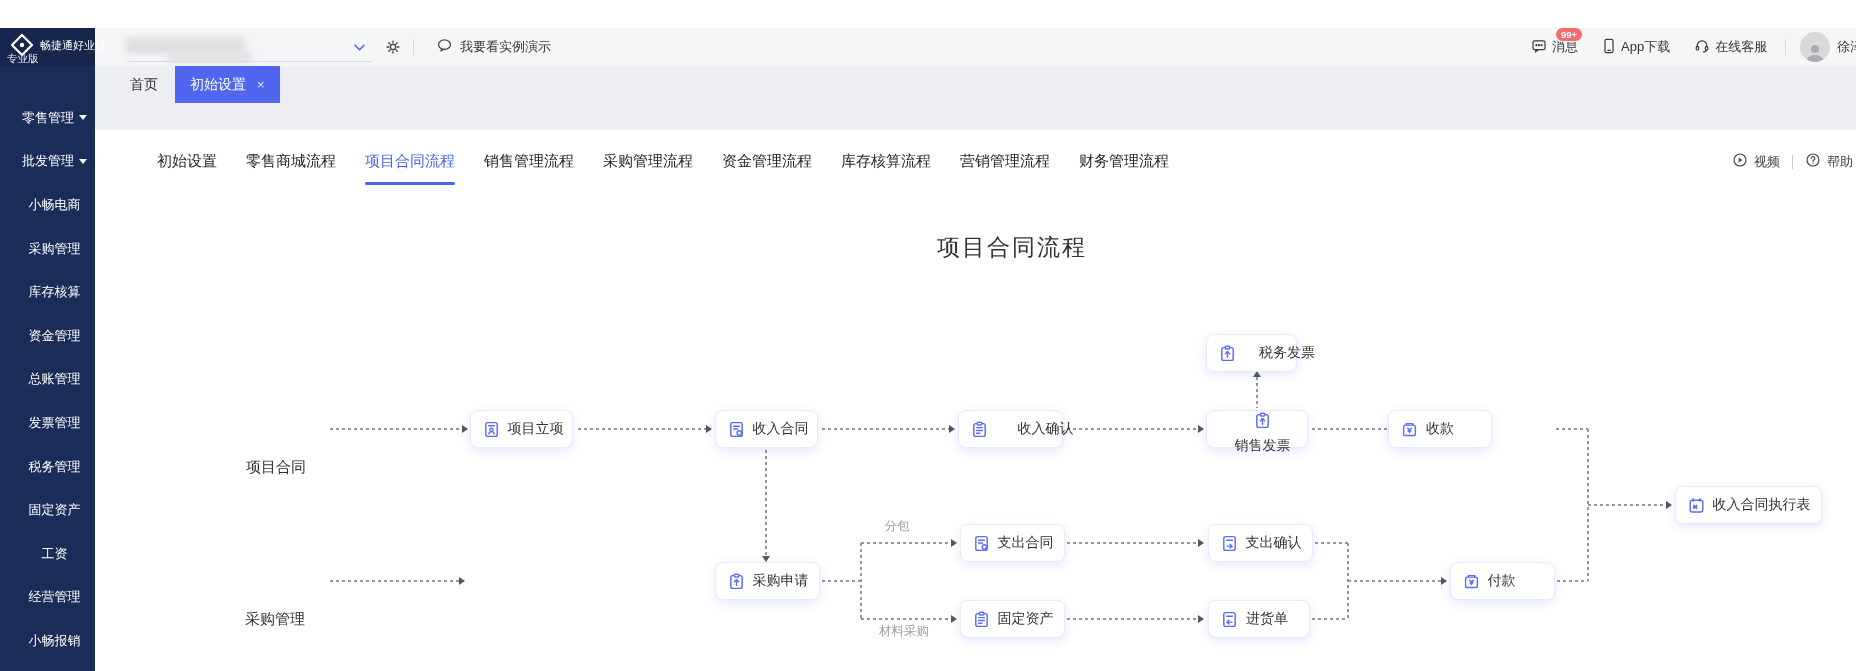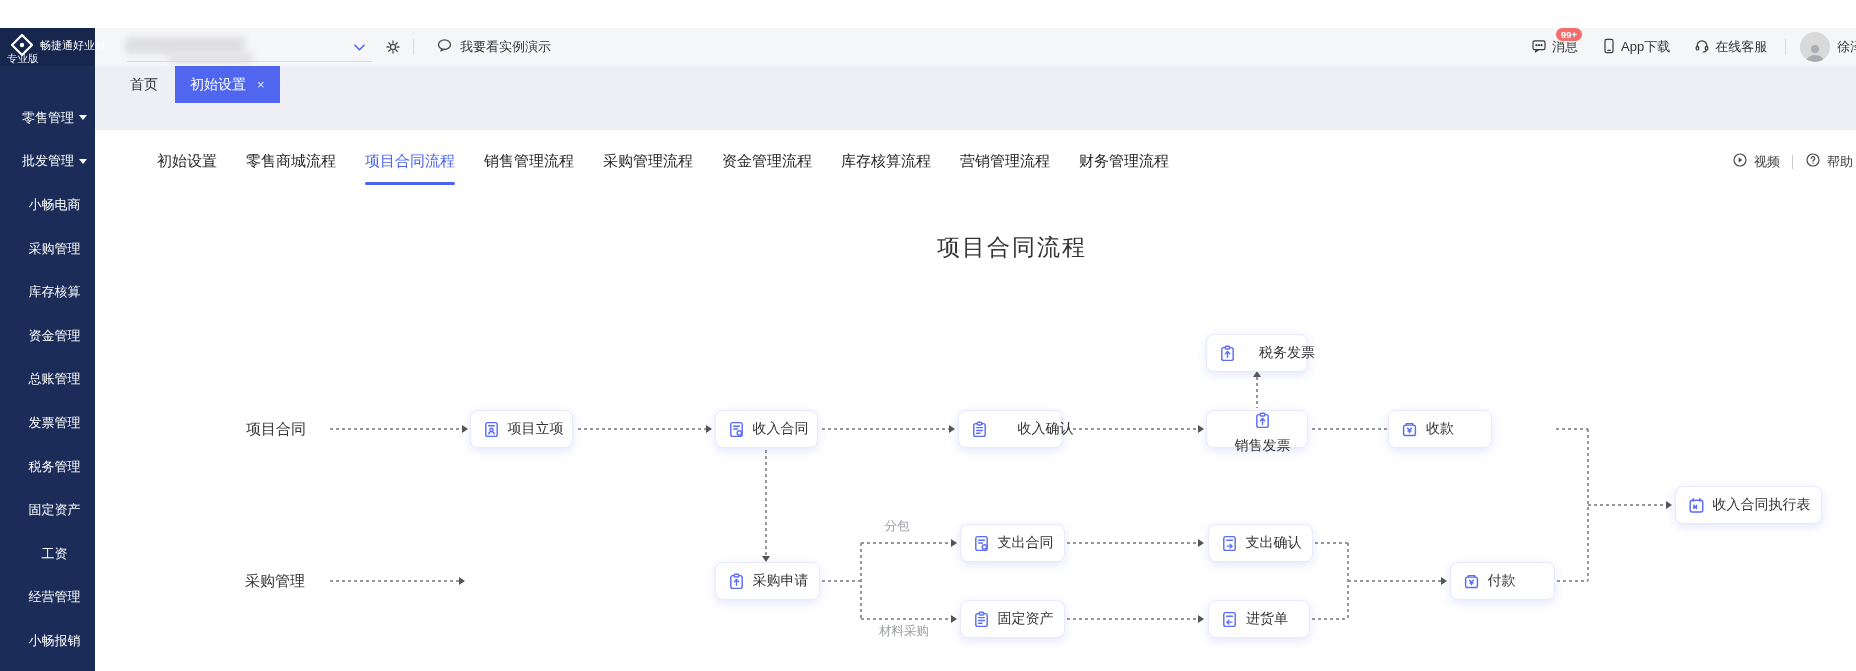--- a/index.html
+++ b/index.html
@@ -42,21 +42,21 @@
   .nav{position:absolute;left:62px;top:22px;display:flex;gap:29px;font-size:15px;color:#262626;}
   .nav-item{position:relative;cursor:pointer;white-space:nowrap;}
   .nav-item.active{color:#4a63f0;}
   .nav-item.active::after{content:"";position:absolute;left:0;right:0;bottom:-14px;height:3px;background:#4a63f0;border-radius:2px;}
   .nav-right{position:absolute;right:3px;top:22px;display:flex;align-items:center;gap:6px;font-size:13px;color:#3e3e3e;}
   .nr-div{width:1px;height:14px;background:#c9cacd;margin:0 6px;}
   
   #flow{position:absolute;left:0;top:0;width:1856px;height:671px;pointer-events:none;}
   #flow *{pointer-events:auto;}
   .flow-title{position:absolute;transform:translate(-50%,-50%);font-size:23px;letter-spacing:2px;color:#333;font-weight:500;}
-  .row-label{position:absolute;transform:translate(-50%,-50%);font-size:15px;color:#333;white-space:nowrap;}
+  .row-label{position:absolute;transform:translate(-50%,-50%);font-size:15px;color:#333;white-space:nowrap;margin-top:38px;}
   .edge-label{position:absolute;transform:translate(-50%,-50%);font-size:12.5px;color:#9a9da4;white-space:nowrap;}
   .node{position:absolute;box-sizing:border-box;height:38px;display:flex;align-items:center;gap:7px;padding-left:11px;background:#fff;border:1px solid #e7e9fc;border-radius:8px;box-shadow:0 3px 10px rgba(86,105,240,.16);font-size:14px;color:#333;white-space:nowrap;cursor:pointer;}
   .node .nicon{display:flex;align-items:center;}
   .edge-h{position:absolute;height:2px;background:repeating-linear-gradient(90deg,#94979e 0 3px,transparent 3px 6px);}
   .edge-v{position:absolute;width:2px;background:repeating-linear-gradient(180deg,#94979e 0 3px,transparent 3px 6px);}
   .ah{position:absolute;width:0;height:0;}
   .ah-r{border-top:4px solid transparent;border-bottom:4px solid transparent;border-left:6px solid #565656;}
   .ah-u{border-left:4px solid transparent;border-right:4px solid transparent;border-bottom:6px solid #565656;}
   .ah-d{border-left:4px solid transparent;border-right:4px solid transparent;border-top:6px solid #565656;}
 </style>
@@ -320,21 +320,21 @@
         <span class="nicon">
           <svg width="19" height="19" viewBox="0 0 20 20" fill="none" stroke="#5b6cf5" stroke-width="1.5" stroke-linecap="round" stroke-linejoin="round">
             <rect x="4" y="3.8" width="12" height="13.4" rx="2"></rect>
             <rect x="7.6" y="2.4" width="4.8" height="2.8" rx="1" fill="#fff"></rect>
             <line x1="10" y1="14" x2="10" y2="8"></line>
             <path d="M7.8 10.2 L10 8 L12.2 10.2"></path>
           </svg>
         </span>
         <span>销售发票</span>
       </div>
-      <div class="node" style="width: 102px; left: 1206px; top: 334px; gap: 22px;">
+      <div class="node" style="width: 91px; left: 1206px; top: 334px; gap: 22px;">
         <span class="nicon">
           <svg width="19" height="19" viewBox="0 0 20 20" fill="none" stroke="#5b6cf5" stroke-width="1.5" stroke-linecap="round" stroke-linejoin="round">
             <rect x="4" y="3.8" width="12" height="13.4" rx="2"></rect>
             <rect x="7.6" y="2.4" width="4.8" height="2.8" rx="1" fill="#fff"></rect>
             <line x1="10" y1="14" x2="10" y2="8"></line>
             <path d="M7.8 10.2 L10 8 L12.2 10.2"></path>
           </svg>
         </span>
         <span>税务发票</span>
       </div>

